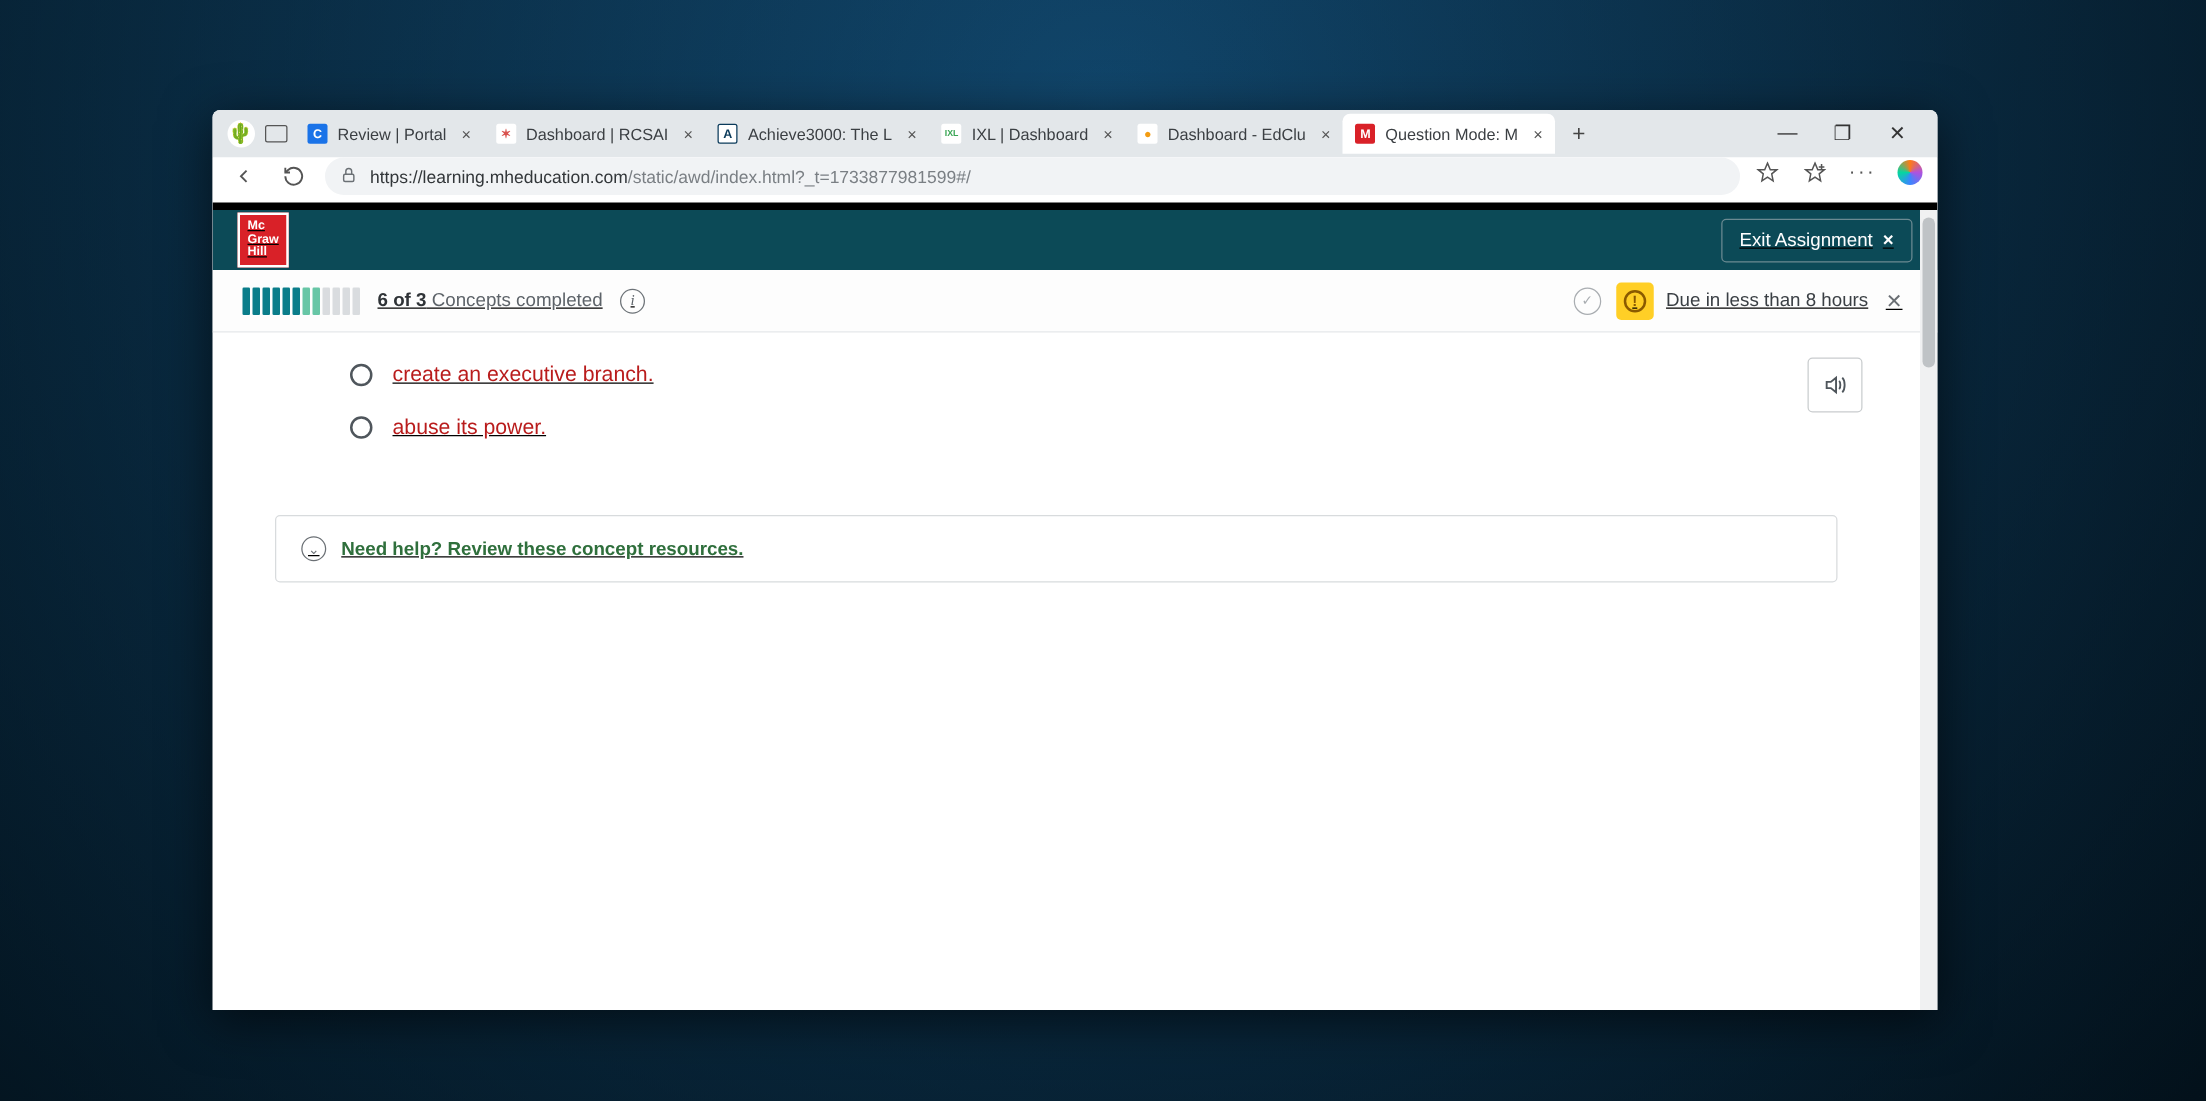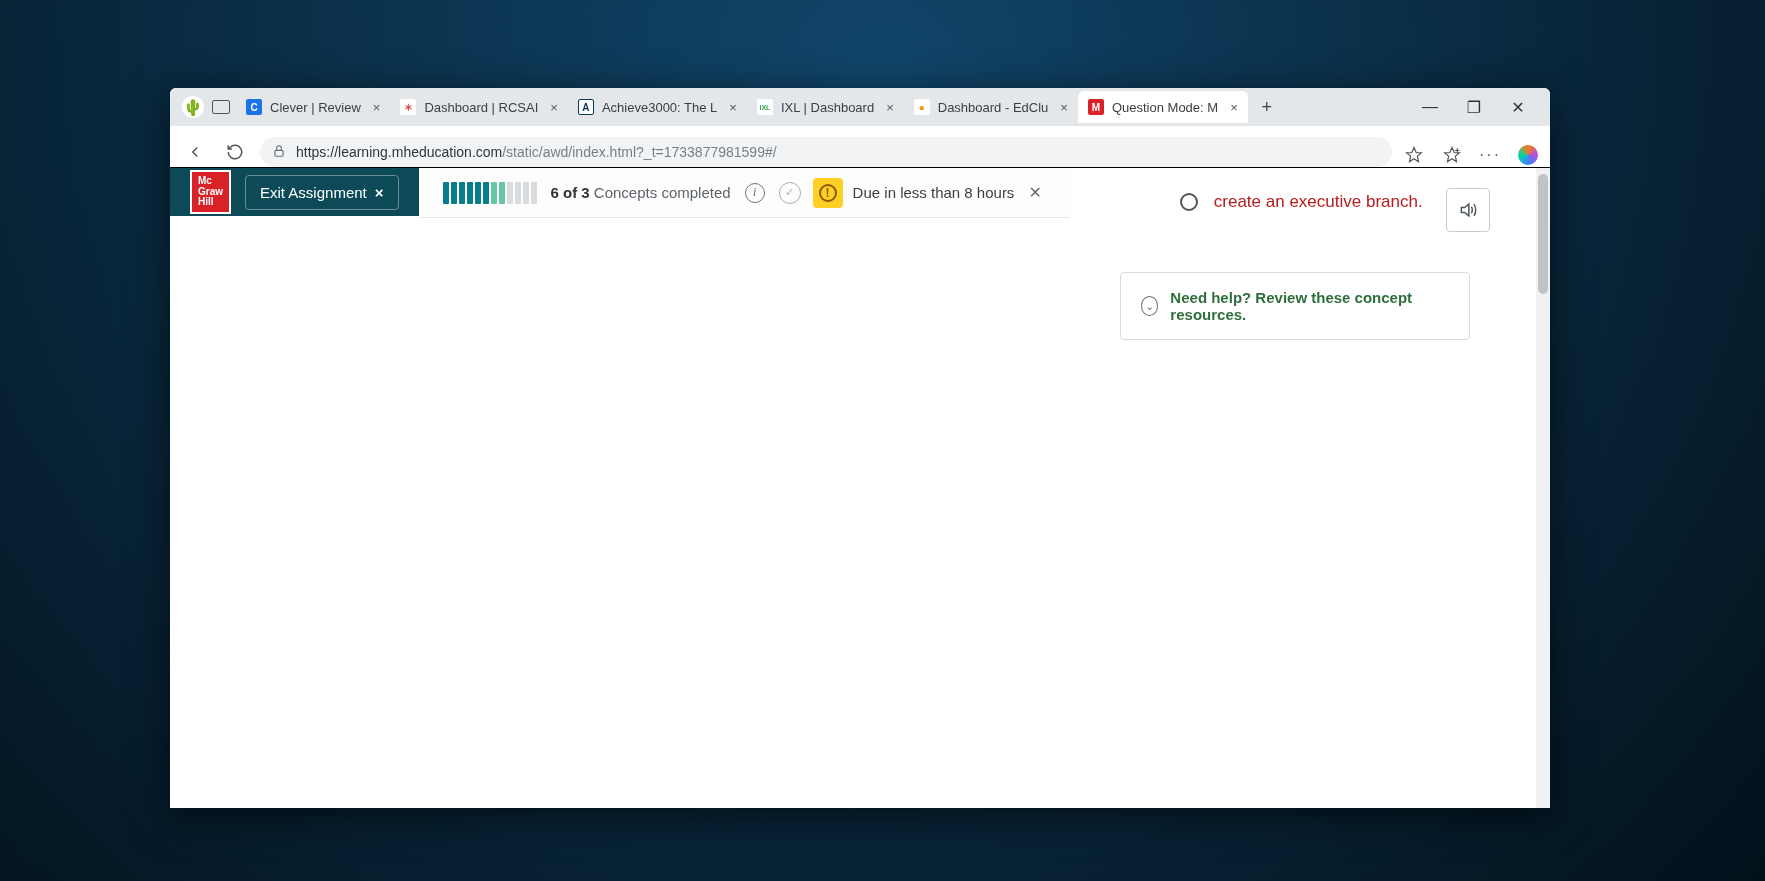--- a/index.html
+++ b/index.html
@@ -104,23 +104,23 @@
     width: 40px; height: 30px;
     display: flex; align-items: center; justify-content: center;
     color: #333;
     cursor: pointer;
   }
 
   
   .toolbar-row {
     height: 42px;
     background: #ffffff;
-    border-bottom: 1px solid #000000;
-    display: flex;
-    align-items: flex-end;
+    border-bottom: 6px solid #000000;
+    display: flex;
+    align-items: flex-start;
     padding: 0 10px;
     gap: 10px;
   }
   .toolbar-row .nav-btn {
     width: 30px; height: 30px;
     display: flex; align-items: center; justify-content: center;
     color: #555;
     cursor: pointer;
     border-radius: 4px;
   }
@@ -155,23 +155,24 @@
   .copilot-icon {
     width: 20px; height: 20px;
     border-radius: 50%;
     background: conic-gradient(#ff7a18, #af52de, #3a86ff, #06d6a0, #ff7a18);
   }
 
   
   .app-content {
     flex: 1;
     display: flex;
-    flex-direction: row;
+    flex-direction: column;
     overflow: hidden;
     position: relative;
+    text-decoration: underline;
   }
 
   
   .mh-header {
     background: #0c4a57;
     height: 48px;
     display: flex;
     align-items: center;
     padding: 0 20px;
     gap: 14px;
@@ -388,21 +389,21 @@
 <div class="browser-window">
 
   <div class="tab-strip">
     <div class="start-icons">
       <span style="width:22px;height:22px;border-radius:50%;background:#fff;display:flex;align-items:center;justify-content:center;">🌵</span>
       <span style="width:18px;height:14px;border:1.5px solid #555;border-radius:2px;"></span>
     </div>
 
     <div class="tab">
       <span class="favicon" style="background:#1a73e8;color:#fff;">C</span>
-      <span class="label">Clever | Review</span>
+      <span class="label">Review | Portal</span>
       <span class="close">×</span>
     </div>
     <div class="tab">
       <span class="favicon" style="background:#fff;color:#d9534f;">✶</span>
       <span class="label">Dashboard | RCSAI</span>
       <span class="close">×</span>
     </div>
     <div class="tab">
       <span class="favicon" style="background:#fff;color:#0a3a5a;border:1px solid #0a3a5a;">A</span>
       <span class="label">Achieve3000: The L</span>
@@ -527,20 +528,24 @@
             <path d="M19 5c3 3 3 11 0 14"></path>
           </svg>
       </div>
 
 
       <div class="options">
         <label class="option">
           <span class="radio"></span>
           <span class="opt-text">create an executive branch.</span>
         </label>
+        <label class="option">
+          <span class="radio"></span>
+          <span class="opt-text">abuse its power.</span>
+        </label>
       </div>
 
       <div class="need-help">
         <span class="chev">⌄</span>
         <span class="nh-text">Need help? Review these concept resources.</span>
       </div>
     </div>
 
     <div class="vscroll">
       <div class="thumb"></div>

